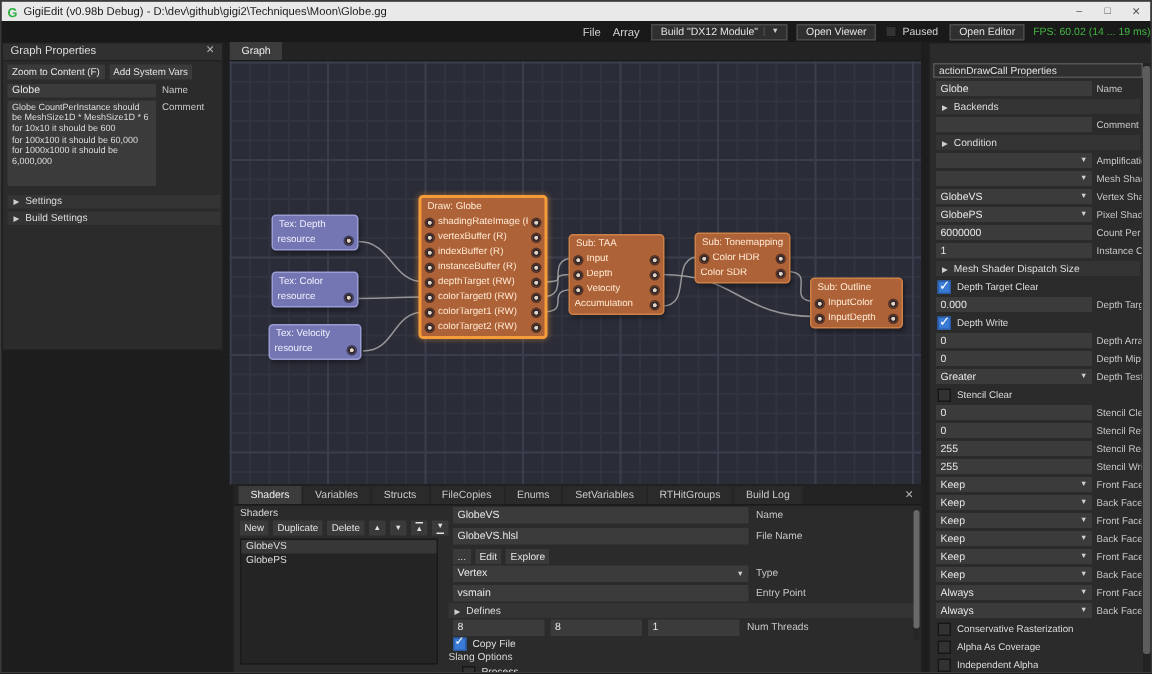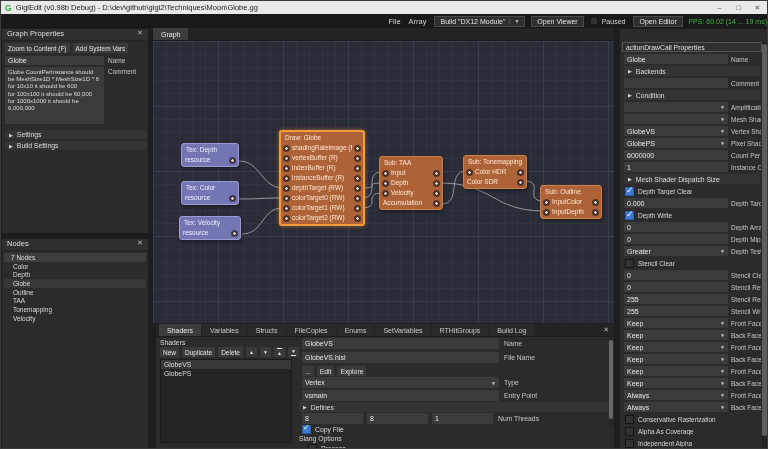--- a/index.html
+++ b/index.html
@@ -177,36 +177,20 @@
     <div class="sect gp-sect" style="top:101px">
       <span class="arrow">▶</span>
       <span>Settings</span>
     </div>
     <div class="sect gp-sect" style="top:112px">
       <span class="arrow">▶</span>
       <span>Build Settings</span>
     </div>
   </div>
 
-  <div class="panel" id="nodes-panel">
-    <div class="ptitle">
-      <span>Nodes</span>
-      <span class="x">✕</span>
-    </div>
-    <div id="nodes-list">
-      <div class="nrow count">7 Nodes</div>
-    <div class="nrow">Color</div>
-        <div class="nrow">Depth</div>
-        <div class="nrow sel">Globe</div>
-        <div class="nrow">Outline</div>
-        <div class="nrow">TAA</div>
-        <div class="nrow">Tonemapping</div>
-        <div class="nrow">Velocity</div>
-      </div>
-  </div>
 
   <div class="panel" id="graph-panel">
     <div class="tabrow">
       <span class="tab active">Graph</span>
     </div>
     <div id="graph-canvas">
       <svg id="wires" width="461" height="282" viewBox="0 0 461 282">
           <path d="M86 120 C108 120, 108 147, 130 147"></path>
           <path d="M86 158 C108 158, 108 157, 130 157"></path>
           <path d="M89 193 C111 193, 108 167, 130 167"></path>

